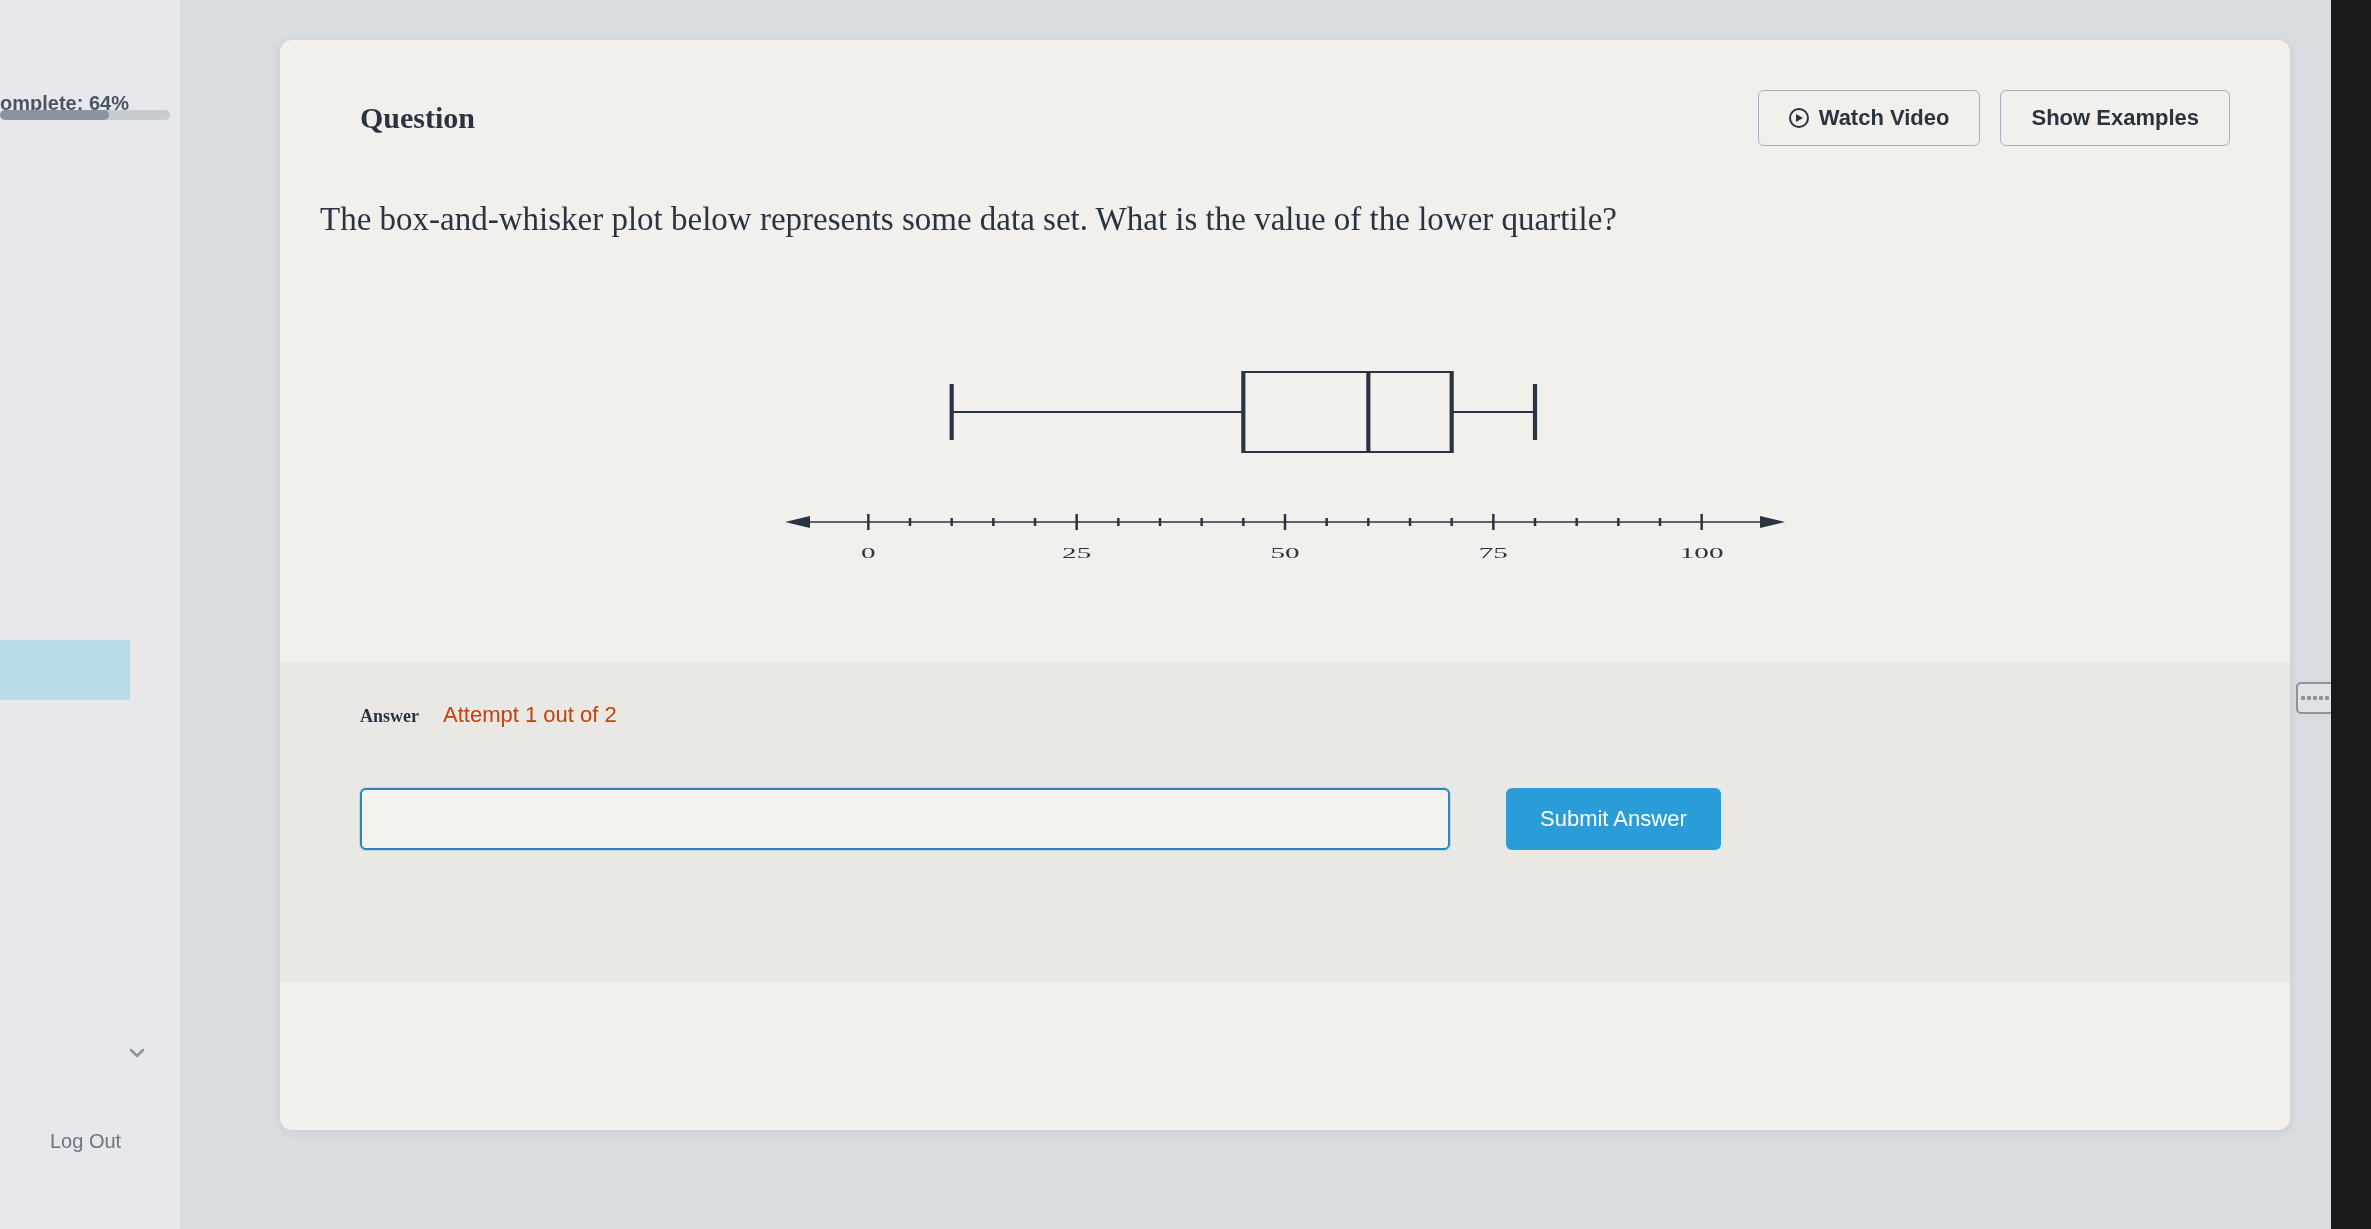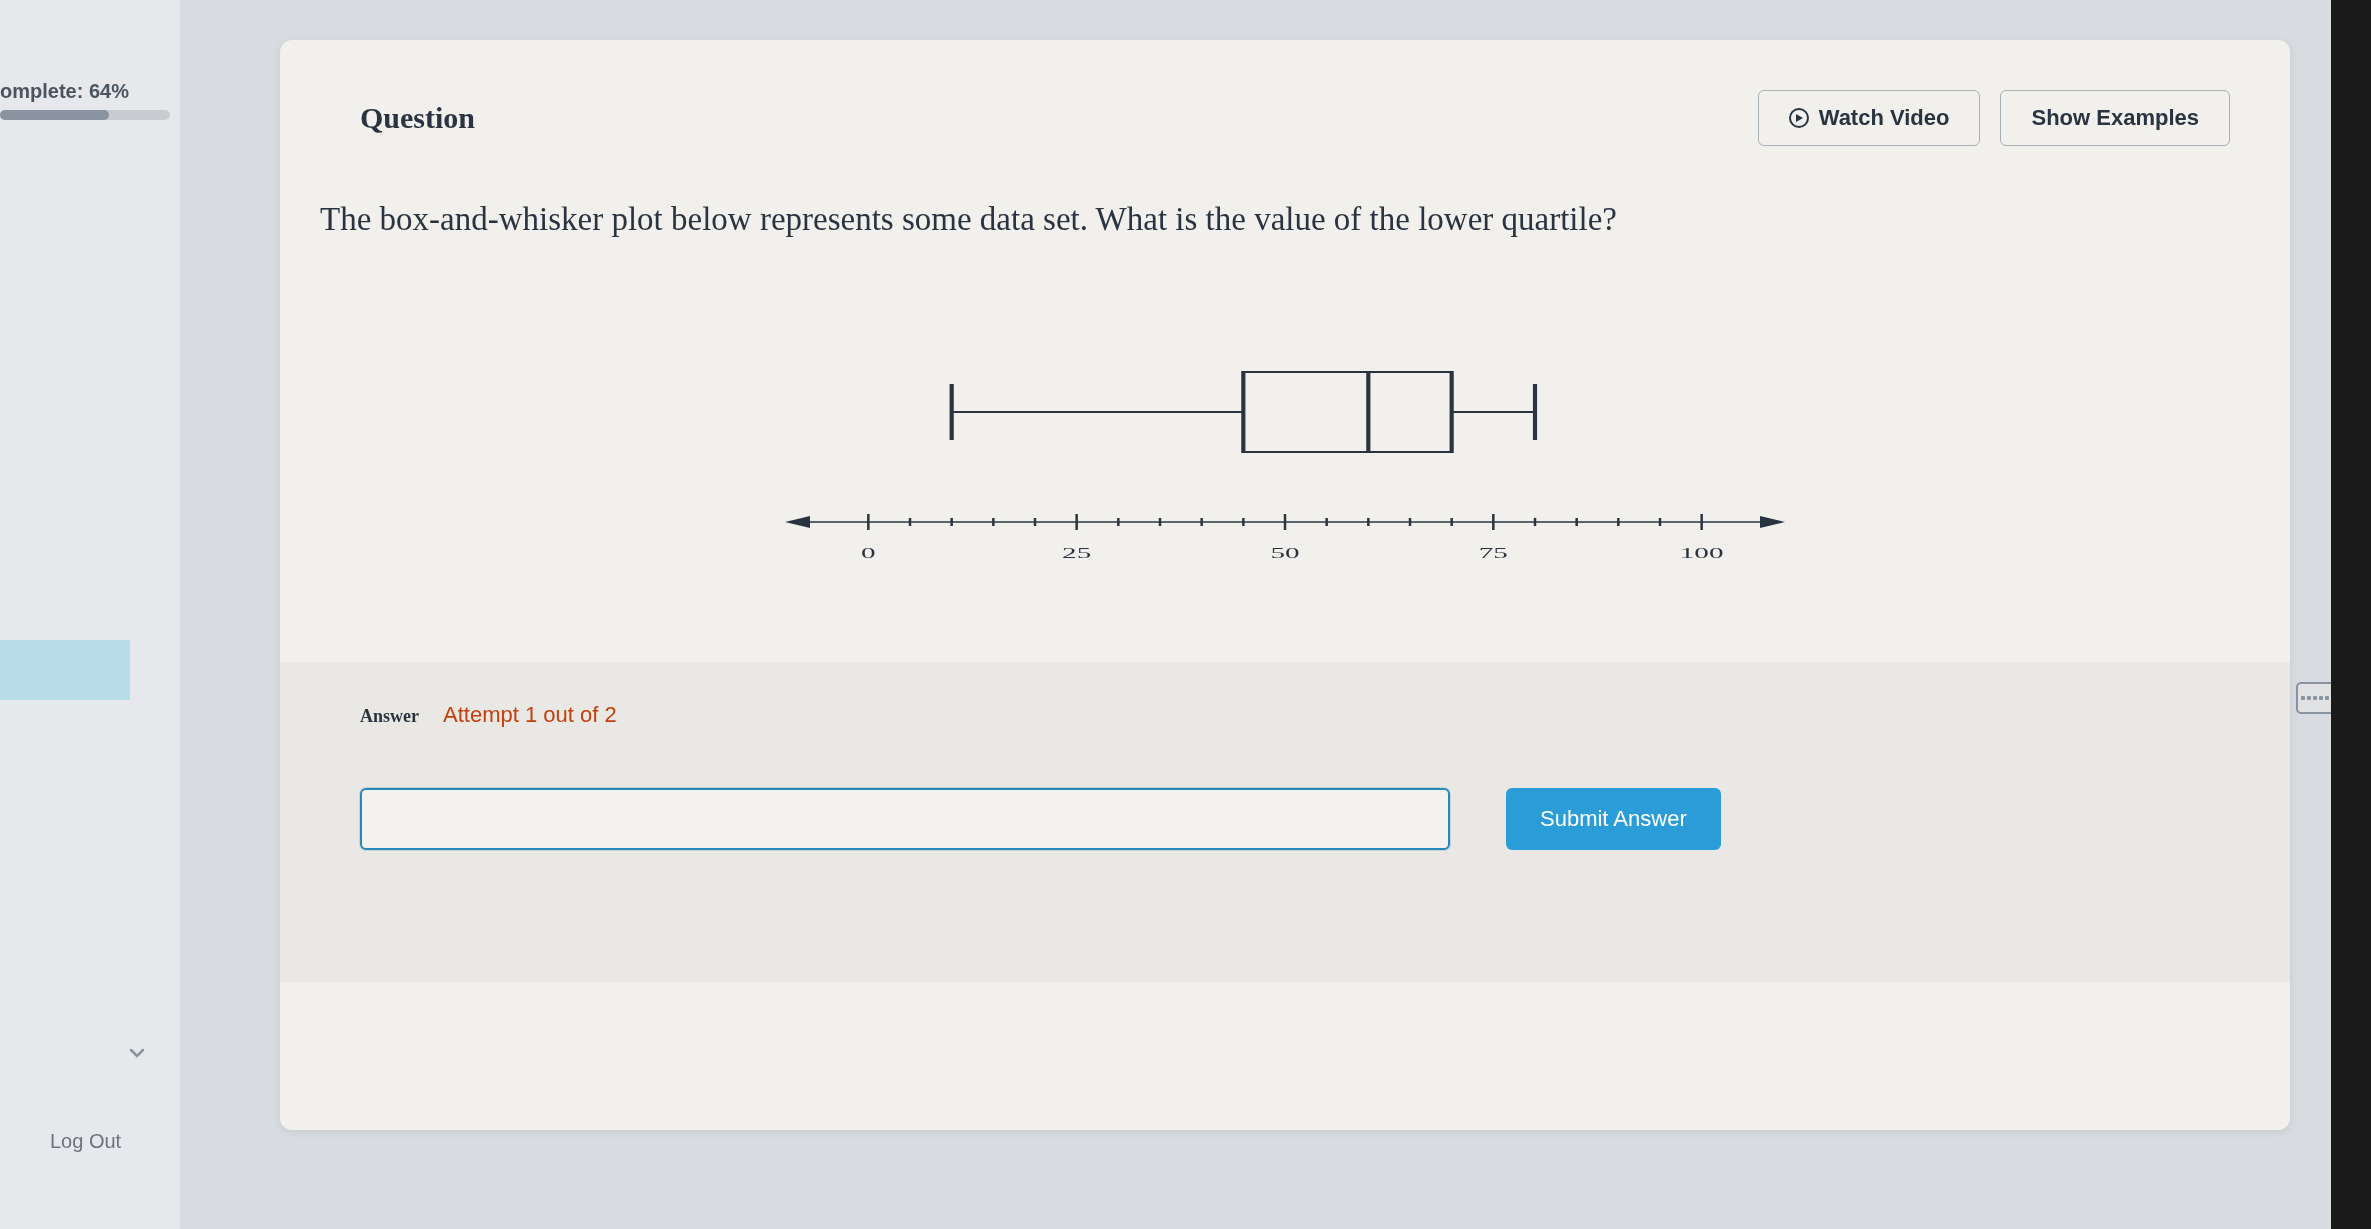--- a/index.html
+++ b/index.html
@@ -15,21 +15,21 @@
       position: absolute;
       left: 0;
       top: 0;
       width: 180px;
       height: 100%;
       background: #e6e8eb;
     }
     .complete-label {
       position: absolute;
       left: 0;
-      top: 80px;
+      top: 92px;
       font-family: Arial, sans-serif;
       font-size: 20px;
       font-weight: bold;
       color: #4a5560;
     }
     .progress-bar {
       position: absolute;
       left: 0;
       top: 110px;
       width: 170px;

